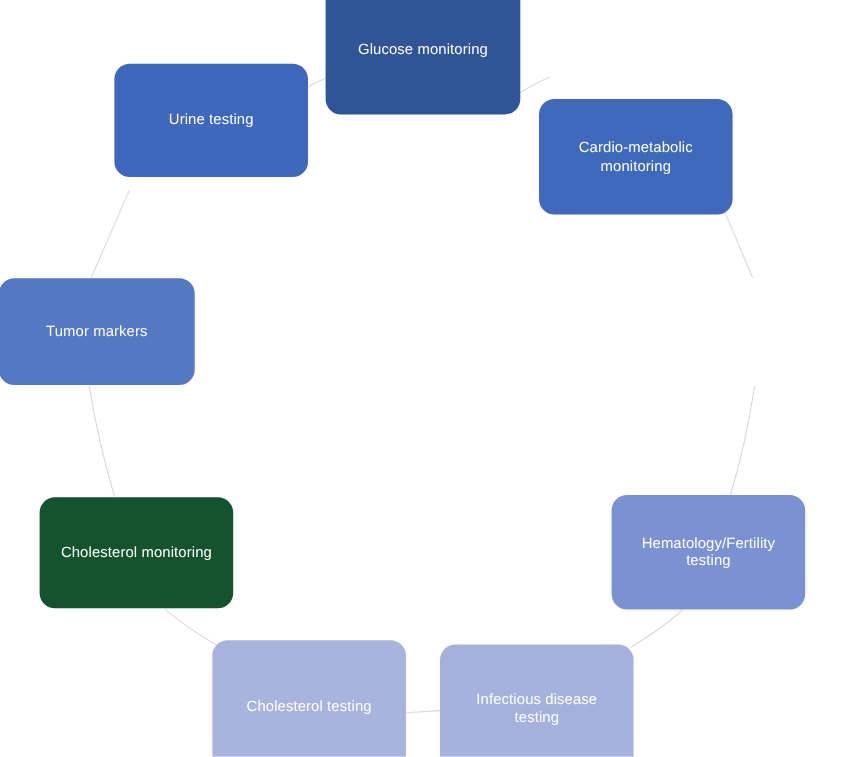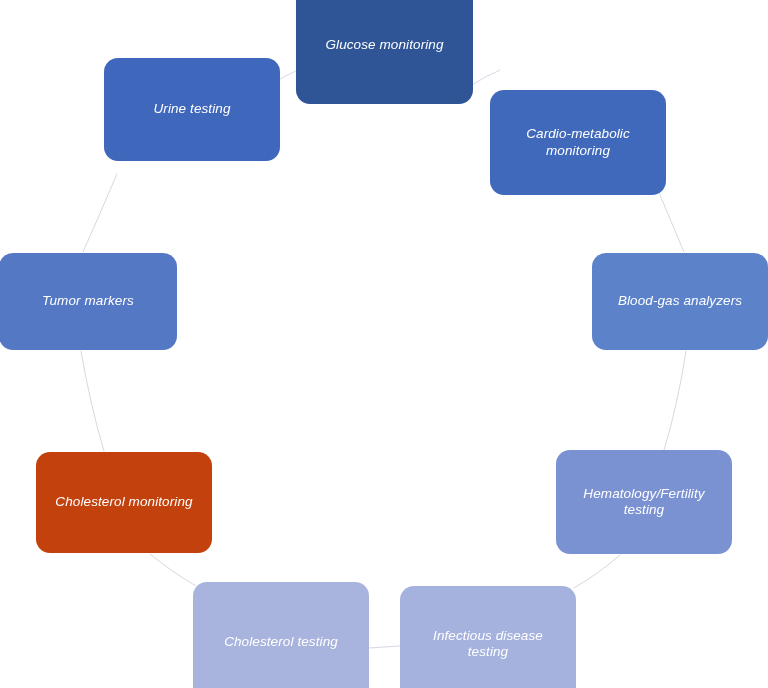--- a/index.html
+++ b/index.html
@@ -10,21 +10,20 @@
   }
   body {
     font-family: "Liberation Sans", sans-serif;
   }
   #canvas {
     position: relative;
     width: 768px;
     height: 688px;
     background: #ffffff;
     overflow: hidden;
-    font-style: italic;
   }
   #arc-layer {
     position: absolute;
     left: 0;
     top: 0;
     width: 768px;
     height: 688px;
     pointer-events: none;
   }
   .node {
@@ -89,39 +88,36 @@
 
   <div class="node n-glucose" style="background-color: rgb(47, 85, 151);">
     <span class="label">Glucose monitoring</span>
   </div>
 
   <div class="node n-cardio" style="background-color: rgb(64, 105, 188); margin-top: 20px;">
     <span class="label">Cardio-metabolic
 monitoring</span>
   </div>
 
-  <div class="node n-bloodgas" style="background-color: rgb(92, 130, 202);">
-    <span class="label">Blood-gas analyzers</span>
-  </div>
 
   <div class="node n-pregnancy" style="background-color: rgb(123, 146, 210);">
     <span class="label">Hematology/Fertility
 testing</span>
   </div>
 
   <div class="node n-infectious" style="background-color: rgb(165, 178, 222);">
     <span class="label">Infectious disease
 testing</span>
   </div>
 
   <div class="node n-hematology" style="background-color: rgb(168, 180, 222);">
     <span class="label">Cholesterol testing</span>
   </div>
 
-  <div class="node n-cholesterol" style="background-color: #c2410c;">
+  <div class="node n-cholesterol" style="background-color: #14532d;">
     <span class="label">Cholesterol monitoring</span>
   </div>
 
   <div class="node n-tumor" style="background-color: rgb(85, 120, 196); text-align: right;">
     <span class="label">Tumor markers</span>
   </div>
 
   <div class="node n-urine" style="background-color: rgb(63, 103, 187);">
     <span class="label">Urine testing</span>
   </div>

